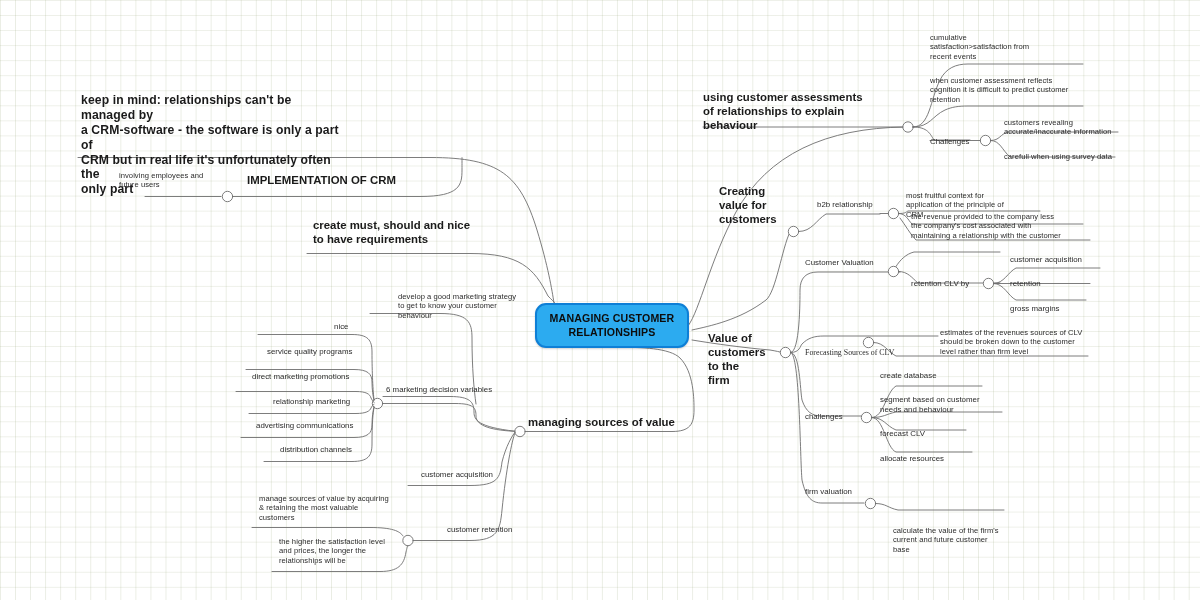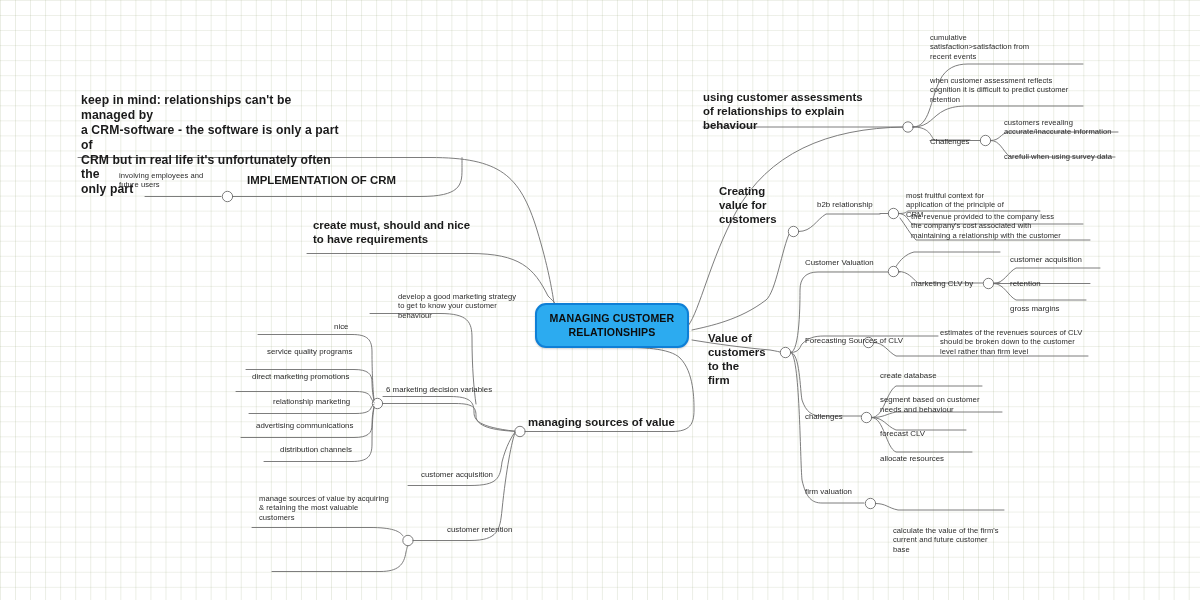--- a/index.html
+++ b/index.html
@@ -234,20 +234,23 @@
   <div class="node lvl-n2" style="left:256px; top:421px;">advertising communications</div>
   <div class="node lvl-n2" style="left:280px; top:445px;">distribution channels</div>
 
   <div class="node lvl-n2" style="left:421px; top:470px;">customer acquisition</div>
   <div class="node lvl-n2" style="left:439px; top:525px;padding-left:8px;">customer retention</div>
 
   <div class="node lvl-n" style="left:259px; top:494px; width:140px;">manage sources of value by acquiring
 &amp; retaining the most valuable
 customers</div>
 
+  <div class="node lvl-n" style="left:279px; top:537px; width:125px;">the higher the satisfaction level
+and prices, the longer the
+relationships will be</div>
 
   <div class="node lvl-h2" style="left:528px; top:416px;">managing sources of value</div>
 
   <div class="node lvl-h2" style="left:703px; top:91px; width:190px;">using customer assessments
 of relationships to explain
 behaviour</div>
 
   <div class="node lvl-n" style="left:930px; top:33px; width:160px;">cumulative
 satisfaction&gt;satisfaction from
 recent events</div>
@@ -272,26 +275,26 @@
   <div class="node lvl-n" style="left:906px; top:191px; width:150px;">most fruitful context for
 application of the principle of
 CRM</div>
 
   <div class="node lvl-h2" style="left:708px; top:332px; width:70px;">Value of
 customers
 to the
 firm</div>
 
   <div class="node lvl-n2" style="left:805px; top:258px;">Customer Valuation</div>
-  <div class="node lvl-n2" style="left:911px; top:279px;">marketing CLV by</div>
+  <div class="node lvl-n2" style="left:911px; top:279px;">retention CLV by</div>
   <div class="node lvl-n2" style="left:1010px; top:255px;">customer acquisition</div>
   <div class="node lvl-n2" style="left:1010px; top:279px;">retention</div>
   <div class="node lvl-n2" style="left:1010px; top:304px;">gross margins</div>
 
-  <div class="node lvl-n2" style="left:805px; top:336px;">Forecasting Sources of CLV</div>
+  <div class="node lvl-n2" style="left:805px; top:348px;font-family:Liberation Serif, serif;">Forecasting Sources of CLV</div>
   <div class="node lvl-n" style="left:940px; top:328px; width:150px;">estimates of the revenues sources of CLV
 should be broken down to the customer
 level rather than firm level</div>
 
   <div class="node lvl-n2" style="left:805px; top:412px;">challenges</div>
   <div class="node lvl-n2" style="left:880px; top:371px;">create database</div>
   <div class="node lvl-n2" style="left:880px; top:395px; width:125px;">segment based on customer
 needs and behaviour</div>
   <div class="node lvl-n2" style="left:880px; top:429px;">forecast CLV</div>
   <div class="node lvl-n2" style="left:880px; top:454px;">allocate resources</div>

